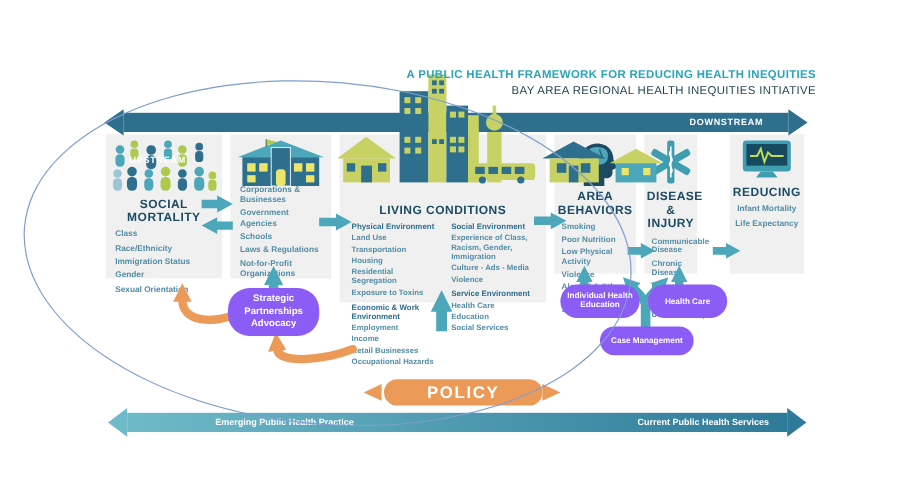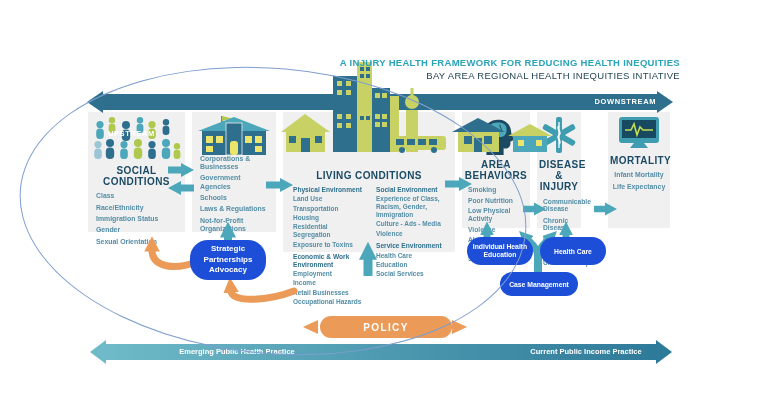--- a/index.html
+++ b/index.html
@@ -8,21 +8,21 @@
   
   .title{position:absolute;top:57px;right:88px;text-align:right;z-index:4;}
   .title .t1{font-size:9.5px;font-weight:bold;color:#2AA4B8;letter-spacing:.3px;}
   .title .t2{font-size:9.5px;font-weight:normal;color:#1C3F4F;letter-spacing:.3px;margin-top:2px;}
   
   .banner-band{position:absolute;left:103px;top:94px;width:554px;height:16px;background:#2E6F8D;z-index:2;}
   .banner-tri{position:absolute;top:91px;width:0;height:0;border-top:11px solid transparent;border-bottom:11px solid transparent;z-index:2;}
   .banner-tri.l{left:87px;border-right:16px solid #2E6F8D;}
   .banner-tri.r{left:657px;border-left:16px solid #2E6F8D;}
   .banner-label{position:absolute;top:97px;font-size:7.5px;font-weight:bold;color:#fff;letter-spacing:.6px;z-index:3;}
-  .banner-label.l{left:108px;margin-top:32px;} .banner-label.r{right:112px;padding-left:36px;}
+  .banner-label.l{left:108px;margin-top:32px;} .banner-label.r{right:132px;padding-left:36px;}
   
   .col{position:absolute;top:112px;background:#F0F0F0;z-index:1;}
   .col-icon{display:flex;justify-content:center;margin-top:3px;}
   .col-title{text-align:center;font-weight:bold;color:#1B4A64;font-size:10px;line-height:1.12;
              letter-spacing:.4px;margin:4px 2px 5px;}
   .col-list{padding:0 4px 0 8px;font-size:6.9px;font-weight:bold;color:#538DA6;}
   .col-list .li{margin-bottom:3.2px;line-height:1.18;}
   .col-social{left:88px;width:97px;height:120px;}
   .col-institutional{left:192px;width:84px;height:120px;}
   .col-living{left:283px;width:172px;height:140px;}
@@ -34,29 +34,29 @@
   .col-disease .col-list{font-size:6.7px;padding-left:6px;}
   .col-mortality{left:608px;width:62px;height:116px;}
   .col-mortality .col-list{text-align:center;padding:0 3px;}
   .lc-cols{display:flex;gap:10px;padding:0 6px 0 10px;}
   .lc-sub{flex:1;}
   .lc-group{margin-bottom:5px;}
   .lc-heading{font-size:6.6px;font-weight:bold;color:#2F6F8D;line-height:1.15;margin-bottom:1.5px;}
   .lc-items{font-size:6.5px;font-weight:bold;color:#538DA6;}
   .lc-items .li{margin-bottom:1.6px;line-height:1.2;}
   
-  .pill{position:absolute;background:#1d4ed8;color:#fff;font-weight:bold;text-align:center;
+  .pill{position:absolute;background:#8b5cf6;color:#fff;font-weight:bold;text-align:center;
         display:flex;align-items:center;justify-content:center;white-space:pre-line;z-index:5;}
   .pill-strategic{left:190px;top:240px;width:76px;height:40px;border-radius:18px;font-size:8px;line-height:1.3;}
   .pill-community{left:287px;top:272px;width:162px;height:37px;border-radius:18px;font-size:8px;line-height:1.32;}
   .pill-ihe{left:467px;top:237px;width:66px;height:28px;border-radius:14px;font-size:6.8px;line-height:1.25;}
   .pill-hc{left:540px;top:237px;width:66px;height:28px;border-radius:14px;font-size:6.8px;}
   .pill-case{left:500px;top:272px;width:78px;height:24px;border-radius:12px;font-size:6.8px;}
   .pill-policy{left:320px;top:316px;width:132px;height:22px;border-radius:11px;background:#EB9A58;
-               font-size:10px;letter-spacing:1.4px;}
+               font-size:14px;letter-spacing:1.4px;}
   .policy-tri{position:absolute;top:320px;width:0;height:0;border-top:7px solid transparent;border-bottom:7px solid transparent;z-index:5;}
   .policy-tri.l{left:303px;border-right:15px solid #EB9A58;}
   .policy-tri.r{left:452px;border-left:15px solid #EB9A58;}
   
   .axis-band{position:absolute;left:106px;top:344px;width:550px;height:16px;z-index:2;
              background:linear-gradient(90deg,#6FBAC8,#2E7A99);}
   .axis-tri{position:absolute;top:340px;width:0;height:0;border-top:12px solid transparent;border-bottom:12px solid transparent;z-index:2;}
   .axis-tri.l{left:90px;border-right:16px solid #6FBAC8;}
   .axis-tri.r{left:656px;border-left:16px solid #2E7A99;}
   .axis-label{position:absolute;top:347px;font-size:7.5px;font-weight:bold;color:#fff;z-index:3;transform:translateX(-50%);text-align:right;}
@@ -67,21 +67,21 @@
   
   .arrows-layer{position:absolute;left:0;top:0;z-index:4;pointer-events:none;}
   .skyline-layer{position:absolute;left:278px;top:58px;z-index:3;pointer-events:none;}
 </style>
 </head>
 <body>
 
 <div class="canvas">
 
   <div class="title">
-    <div class="t1">A INJURY HEALTH FRAMEWORK FOR REDUCING HEALTH INEQUITIES</div>
+    <div class="t1">A PUBLIC HEALTH FRAMEWORK FOR REDUCING HEALTH INEQUITIES</div>
     <div class="t2">BAY AREA REGIONAL HEALTH INEQUITIES INTIATIVE</div>
   </div>
 
   <div class="banner-band"></div>
   <div class="banner-tri l"></div>
   <div class="banner-tri r"></div>
   <span class="banner-label l">UPSTREAM</span>
   <span class="banner-label r">DOWNSTREAM</span>
 
   <svg class="skyline-layer" width="290" height="96" viewBox="0 0 290 96">
@@ -164,21 +164,21 @@
         <circle cx="46" cy="28" r="4" fill="#AFC94F"></circle>
           <rect x="41.8" y="32.4" width="8.4" height="11.6" rx="4" fill="#AFC94F"></rect>
         <circle cx="60" cy="29.6" r="3.6" fill="#2E6F8D"></circle>
           <rect x="56.2" y="33.6" width="7.6" height="10.4" rx="3.5" fill="#2E6F8D"></rect>
         <circle cx="74" cy="28" r="4" fill="#4BA7B9"></circle>
           <rect x="69.8" y="32.4" width="8.4" height="11.6" rx="4" fill="#4BA7B9"></rect>
         <circle cx="85" cy="31.2" r="3.2" fill="#AFC94F"></circle>
           <rect x="81.6" y="34.8" width="6.8" height="9.2" rx="3" fill="#AFC94F"></rect>
       </svg>
     </div>
-    <div class="col-title">SOCIAL CONDITIONS</div>
+    <div class="col-title">SOCIAL MORTALITY</div>
     <div class="col-list">
         <div class="li">Class</div>
         <div class="li">Race/Ethnicity</div>
         <div class="li">Immigration Status</div>
         <div class="li">Gender</div>
         <div class="li">Sexual Orientation</div>
       </div>
   </div>
 
   <div class="col col-institutional">
@@ -292,21 +292,21 @@
 
   <div class="col col-mortality">
     <div class="col-icon">
       <svg width="44" height="36" viewBox="0 0 44 36">
         <rect x="2" y="2" width="40" height="26" rx="3" fill="#3E9DB1"></rect>
         <rect x="5" y="5" width="34" height="18" fill="#174A61"></rect>
         <polyline points="8,15 14,15 17,9 20,20 23,12 26,15 36,15" stroke="#C6DD4F" stroke-width="1.6" fill="none"></polyline>
         <polygon points="17,28 27,28 31,33 13,33" fill="#3E9DB1"></polygon>
       </svg>
     </div>
-    <div class="col-title">MORTALITY</div>
+    <div class="col-title">REDUCING</div>
     <div class="col-list">
         <div class="li">Infant Mortality</div>
         <div class="li">Life Expectancy</div>
       </div>
   </div>
 
   <svg class="arrows-layer" width="768" height="402" viewBox="0 0 768 402">
     <defs>
       <marker id="ah-teal" viewBox="0 0 10 10" refX="1" refY="5" markerWidth="2" markerHeight="2" orient="auto">
         <path d="M0,0 L10,5 L0,10 z" fill="#4BA7B9"></path>
@@ -340,16 +340,16 @@
   <div class="pill pill-hc">Health Care</div>
   <div class="pill pill-case">Case Management</div>
   <div class="pill pill-policy">POLICY</div>
   <div class="policy-tri l"></div>
   <div class="policy-tri r"></div>
 
   <div class="axis-band"></div>
   <div class="axis-tri l"></div>
   <div class="axis-tri r"></div>
   <span class="axis-label l">Emerging Public Health Practice</span>
-  <span class="axis-label r">Current Public Income Practice</span>
+  <span class="axis-label r">Current Public Health Services</span>
 
   <div class="scope-ellipse"></div>
 </div>
 
 </body></html>

